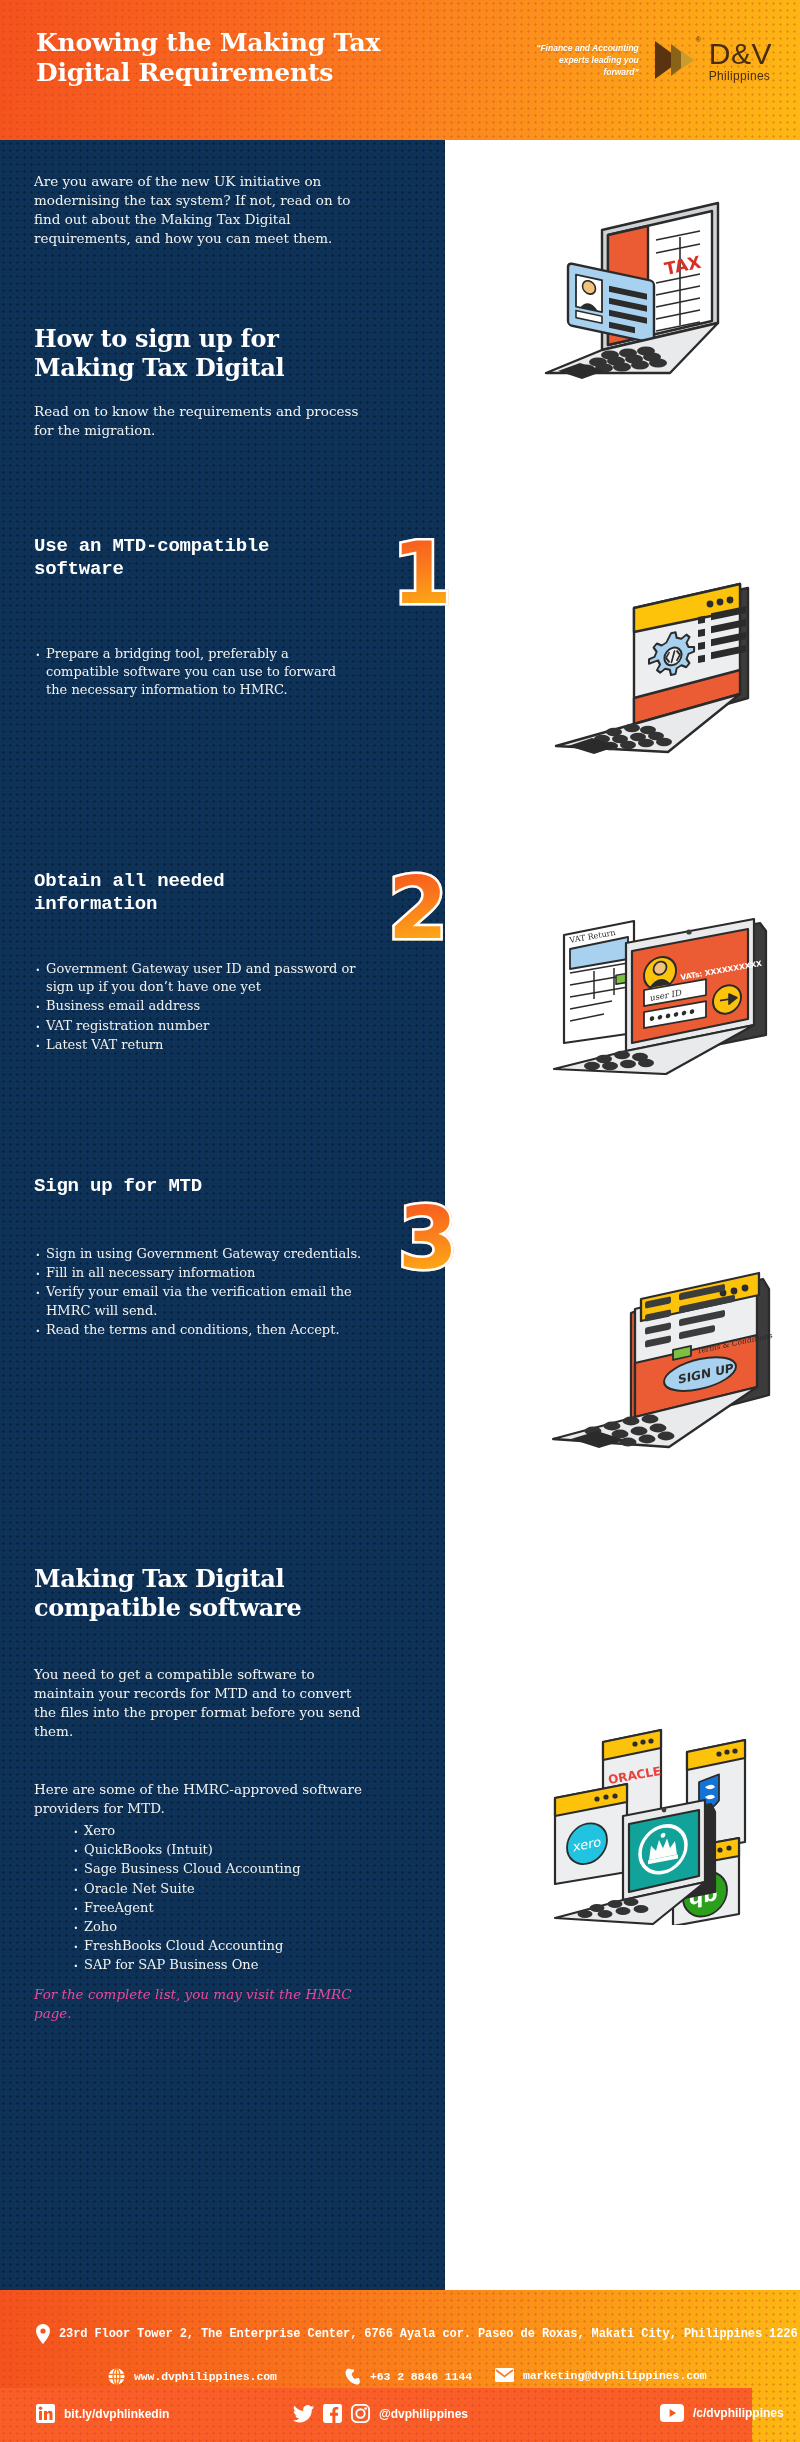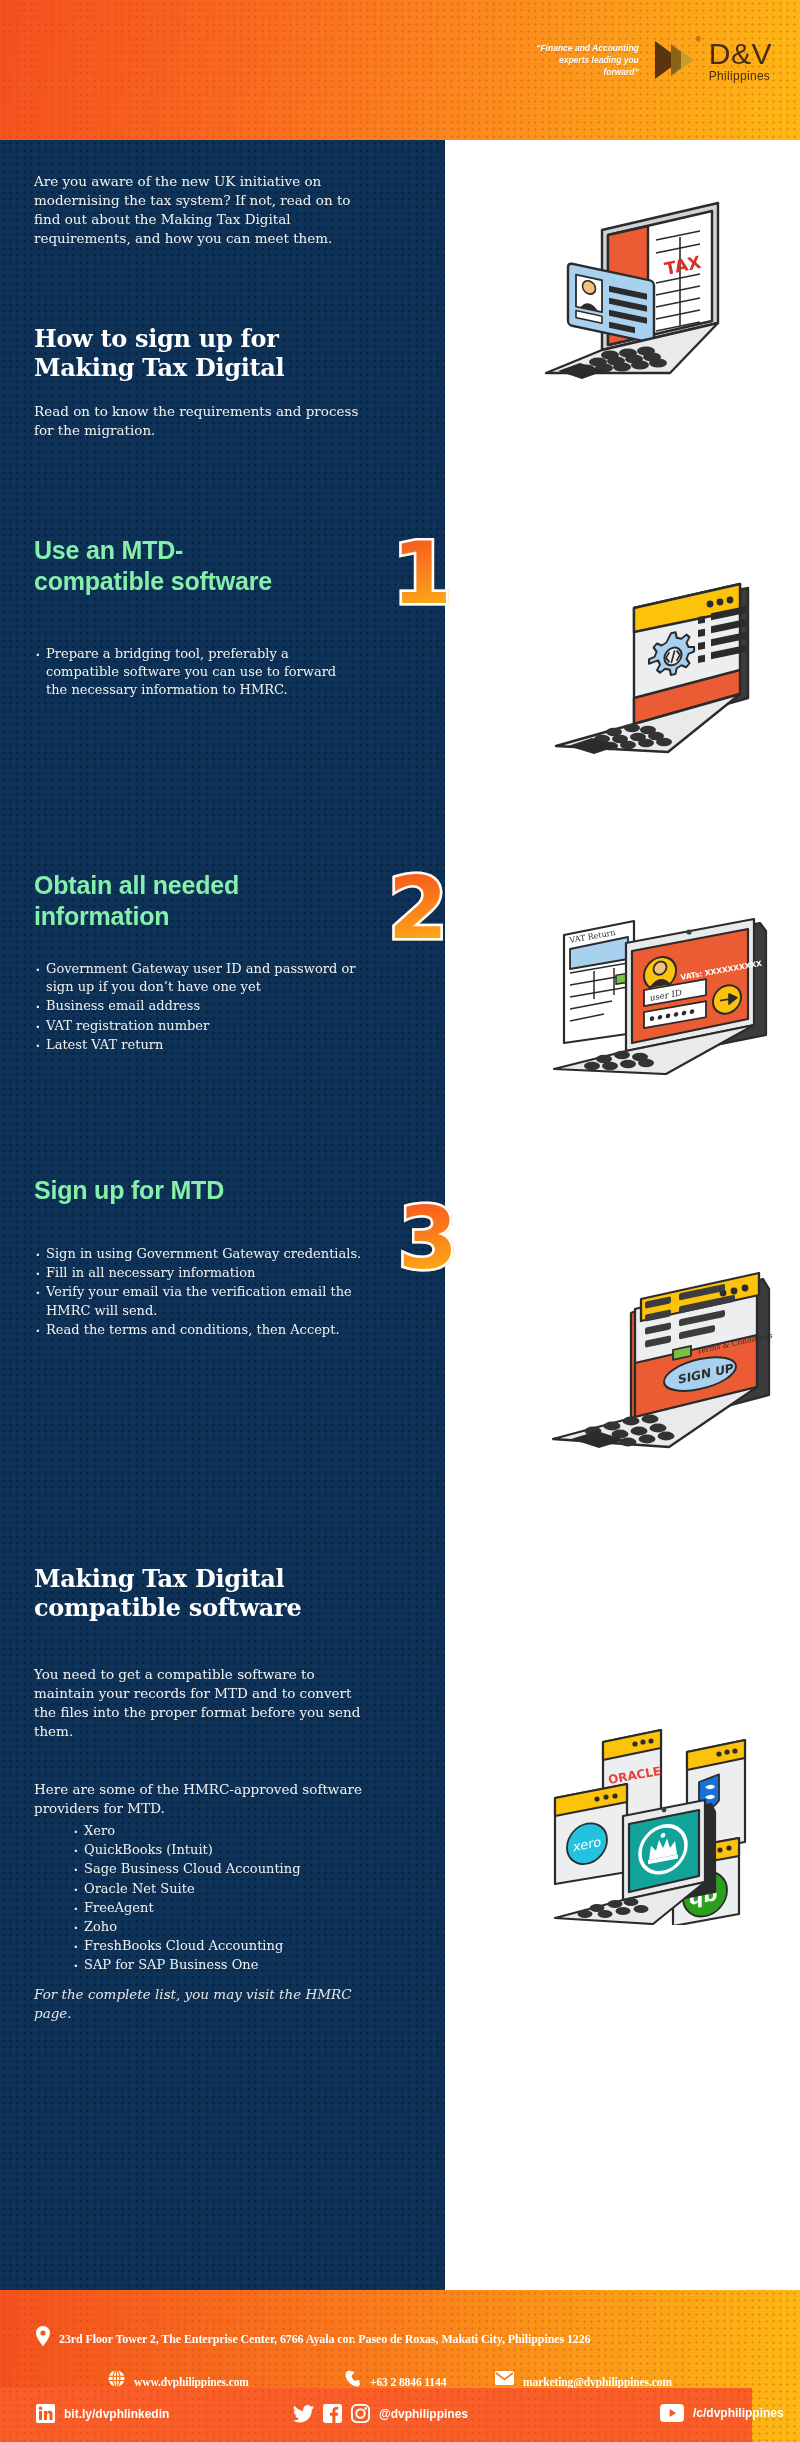--- a/index.html
+++ b/index.html
@@ -69,36 +69,36 @@
   
   .body-text{
     color:#f2f2f0; font-family:"DejaVu Serif", serif;
     font-size:13.5px; line-height:1.42;
   }
   .h-big{
     color:#ffffff; font-family:"DejaVu Serif", serif; font-weight:bold;
     font-size:24px; line-height:1.2; letter-spacing:-.3px;
   }
   .h-step{
-    color:#86efac; font-family:Liberation Sans, sans-serif; font-weight:bold;
-    font-size:25px; line-height:1.22; letter-spacing:-.2px;
+    color:#ffffff; font-family:Liberation Mono, monospace; font-weight:bold;
+    font-size:19px; line-height:1.22; letter-spacing:-.2px;
   }
   ul.bullets{ list-style:none; }
   ul.bullets li{
     color:#f2f2f0; font-family:"DejaVu Serif", serif;
     font-size:13px; line-height:1.40; padding-left:12px;
     position:relative; margin-bottom:1px;
   }
   ul.bullets li::before{
     content:"\00B7"; position:absolute; left:1px; top:-1px;
     font-size:18px; line-height:1.2;
   }
   ul.indent{ margin-left:38px; }
   .italic-note{
-    color:#e5e5e5; font-family:"DejaVu Serif", serif;
+    color:#ec4899; font-family:"DejaVu Serif", serif;
     font-style:italic; font-size:13.5px; line-height:1.42;
   }
   .blk{ position:absolute; }
 
   
   .stepnum{
     position:absolute;
     font-family:"DejaVu Sans", sans-serif; font-weight:bold;
     font-size:86px; line-height:1;
     background:linear-gradient(170deg,#f4511e 0%, #fb7c1c 45%, #fdb913 100%);
@@ -119,42 +119,43 @@
   .illus{ position:absolute; z-index:4; }
 
   
   #footer{
     position:absolute; left:0; top:2290px; width:800px; height:152px;
     background:linear-gradient(95deg,#f4511e 0%, #f97a1c 45%, #fdb913 100%);
   }
   #footer .tex{position:absolute;inset:0;}
   .f-row{ position:absolute; display:flex; align-items:center; }
   .f-txt{
-    color:#ffffff; font-family:Liberation Serif, serif;
-    font-weight:bold; font-size:11.5px; letter-spacing:-.1px;margin-top:8px;
+    color:#ffffff; font-family:Liberation Mono, monospace;
+    font-weight:bold; font-size:11.5px; letter-spacing:-.1px;
   }
   .f-txt.addr{ font-size:12px; }
   .f-ic{ display:inline-flex; align-items:center; justify-content:center; }
   #social-bar{
     position:absolute; left:0; top:2388px; width:752px; height:54px;
     background:#f95d28;
   }
   #social-bar .tex{position:absolute;inset:0;}
   .s-group{ position:absolute; display:flex; align-items:center; gap:9px; }
   .s-txt{
     color:#ffffff; font-family:"Liberation Sans",sans-serif;
     font-weight:bold; font-size:12px;
   }
 </style>
 </head>
 <body>
 
 <div id="header">
   <div class="tex dots-orange"></div>
 
+  <div id="header-title">Knowing the Making Tax Digital Requirements</div>
 
   <div id="logo-block">
     <div id="tagline">“Finance and Accounting experts leading you forward”</div>
     <div id="logo-mark">
       <svg width="46" height="44" viewBox="0 0 46 44">
         <path d="M4 3 L4 41 L30 22 Z" fill="#5a3310"></path>
         <path d="M20 6 L20 38 L43 22 Z" fill="#c79a2e" opacity=".95"></path>
         <path d="M20 6 L20 38 L30 30 L30 14 Z" fill="#8a6318"></path>
       </svg>
       <span id="logo-reg">®</span>

